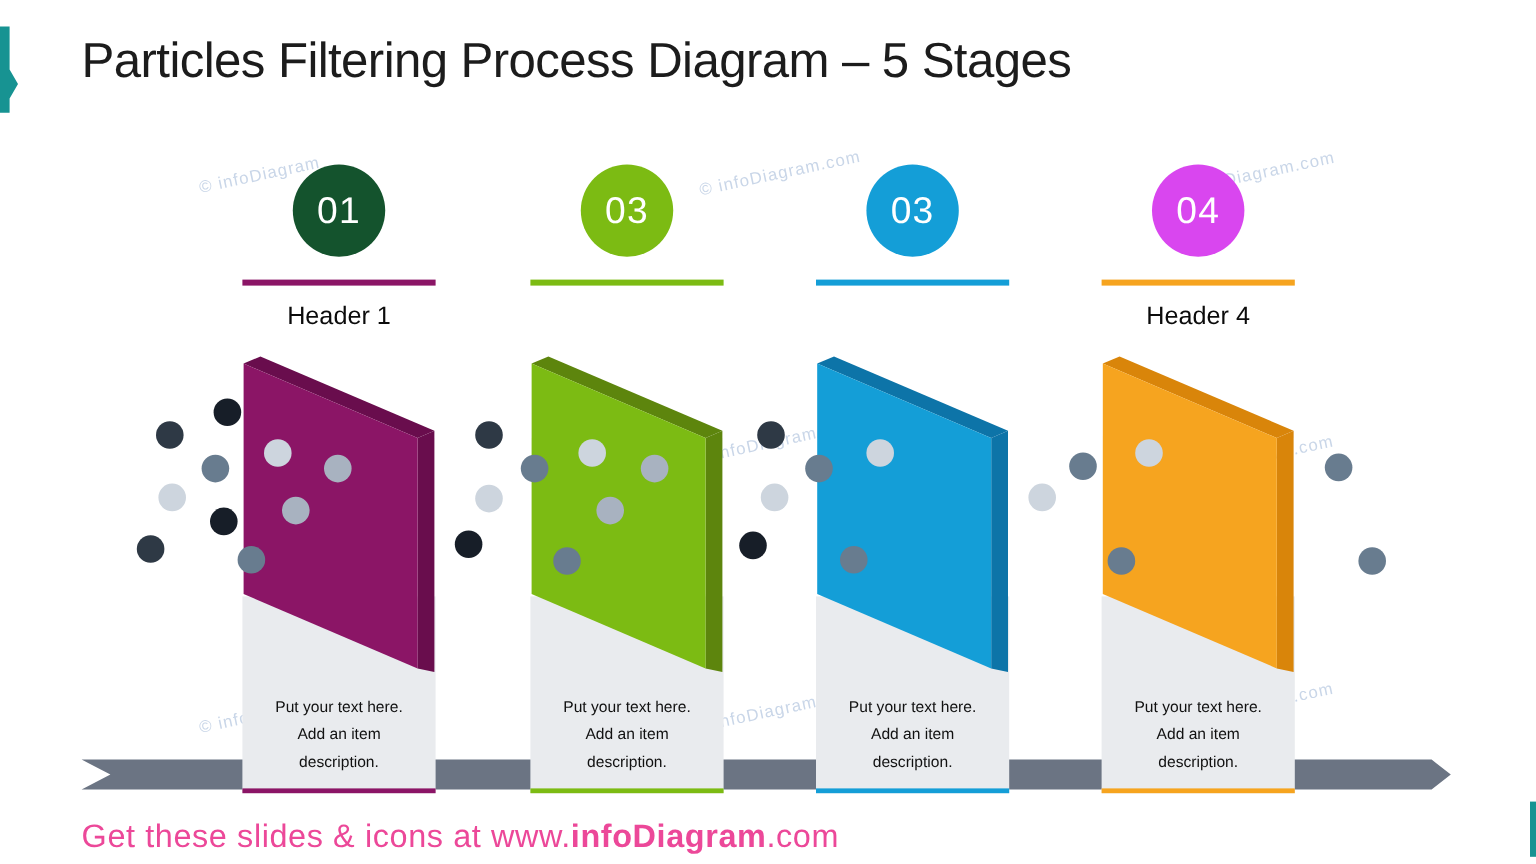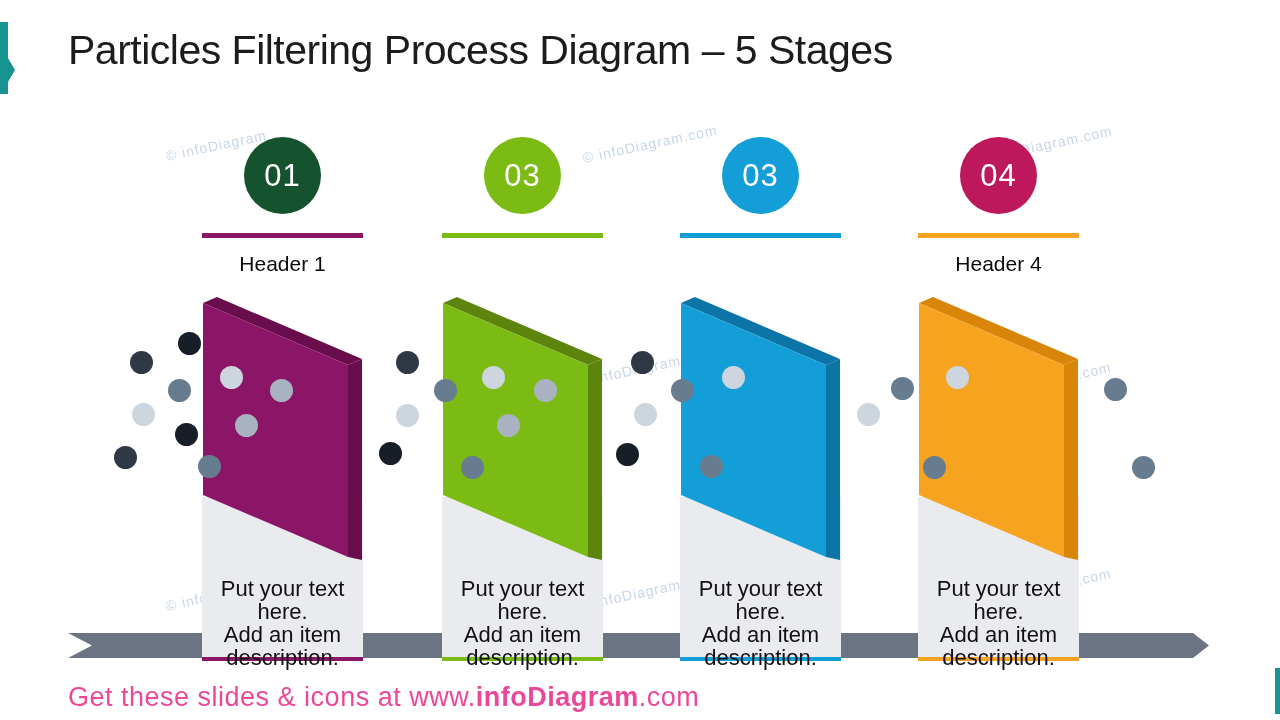--- a/index.html
+++ b/index.html
@@ -22,21 +22,21 @@
 
   .stage{position:absolute;top:0;width:161px;height:720px;}
   .stage-circle{position:absolute;top:137px;left:42px;width:77px;height:77px;
       border-radius:50%;color:#ffffff;display:flex;align-items:center;
       justify-content:center;font-size:31px;letter-spacing:1px;}
   .stage-line{position:absolute;top:233px;left:0;width:161px;height:5px;}
   .stage-header{position:absolute;top:252px;left:0;width:161px;
       text-align:center;font-size:21px;color:#0b0b0b;}
   .stage-box{position:absolute;top:497px;left:0;width:161px;height:80px;
       padding-top:80px;border-bottom:4px solid #000;text-align:center;}
-  .box-line{display:block;font-size:22px;line-height:23px;color:#111111;}
+  .box-line{display:block;font-size:13px;line-height:23px;color:#111111;}
 
   .dot{position:absolute;width:23px;height:23px;border-radius:50%;}
 
   .footer{position:absolute;left:68px;top:682px;font-size:27px;
       letter-spacing:0.5px;white-space:nowrap;z-index:6;}
   .footer .brand{font-weight:bold;}
 </style>
 </head>
 <body>
 
@@ -91,21 +91,21 @@
       <span>03</span>
     </div>
     <div class="stage-line" style="background: rgb(20, 158, 215);"></div>
     <div class="stage-box" style="background: rgb(233, 235, 238); border-bottom-color: rgb(20, 158, 215);">
       <span class="box-line">Put your text here.</span>
       <span class="box-line">Add an item</span>
       <span class="box-line">description.</span>
     </div>
   </div>
     <div class="stage" style="left: 918px;">
-    <div class="stage-circle" style="background: #be185d;">
+    <div class="stage-circle" style="background: #d946ef;">
       <span>04</span>
     </div>
     <div class="stage-line" style="background: rgb(246, 164, 31);"></div>
     <div class="stage-header">Header 4</div>
     <div class="stage-box" style="background: rgb(233, 235, 238); border-bottom-color: rgb(246, 164, 31);">
       <span class="box-line">Put your text here.</span>
       <span class="box-line">Add an item</span>
       <span class="box-line">description.</span>
     </div>
   </div>

